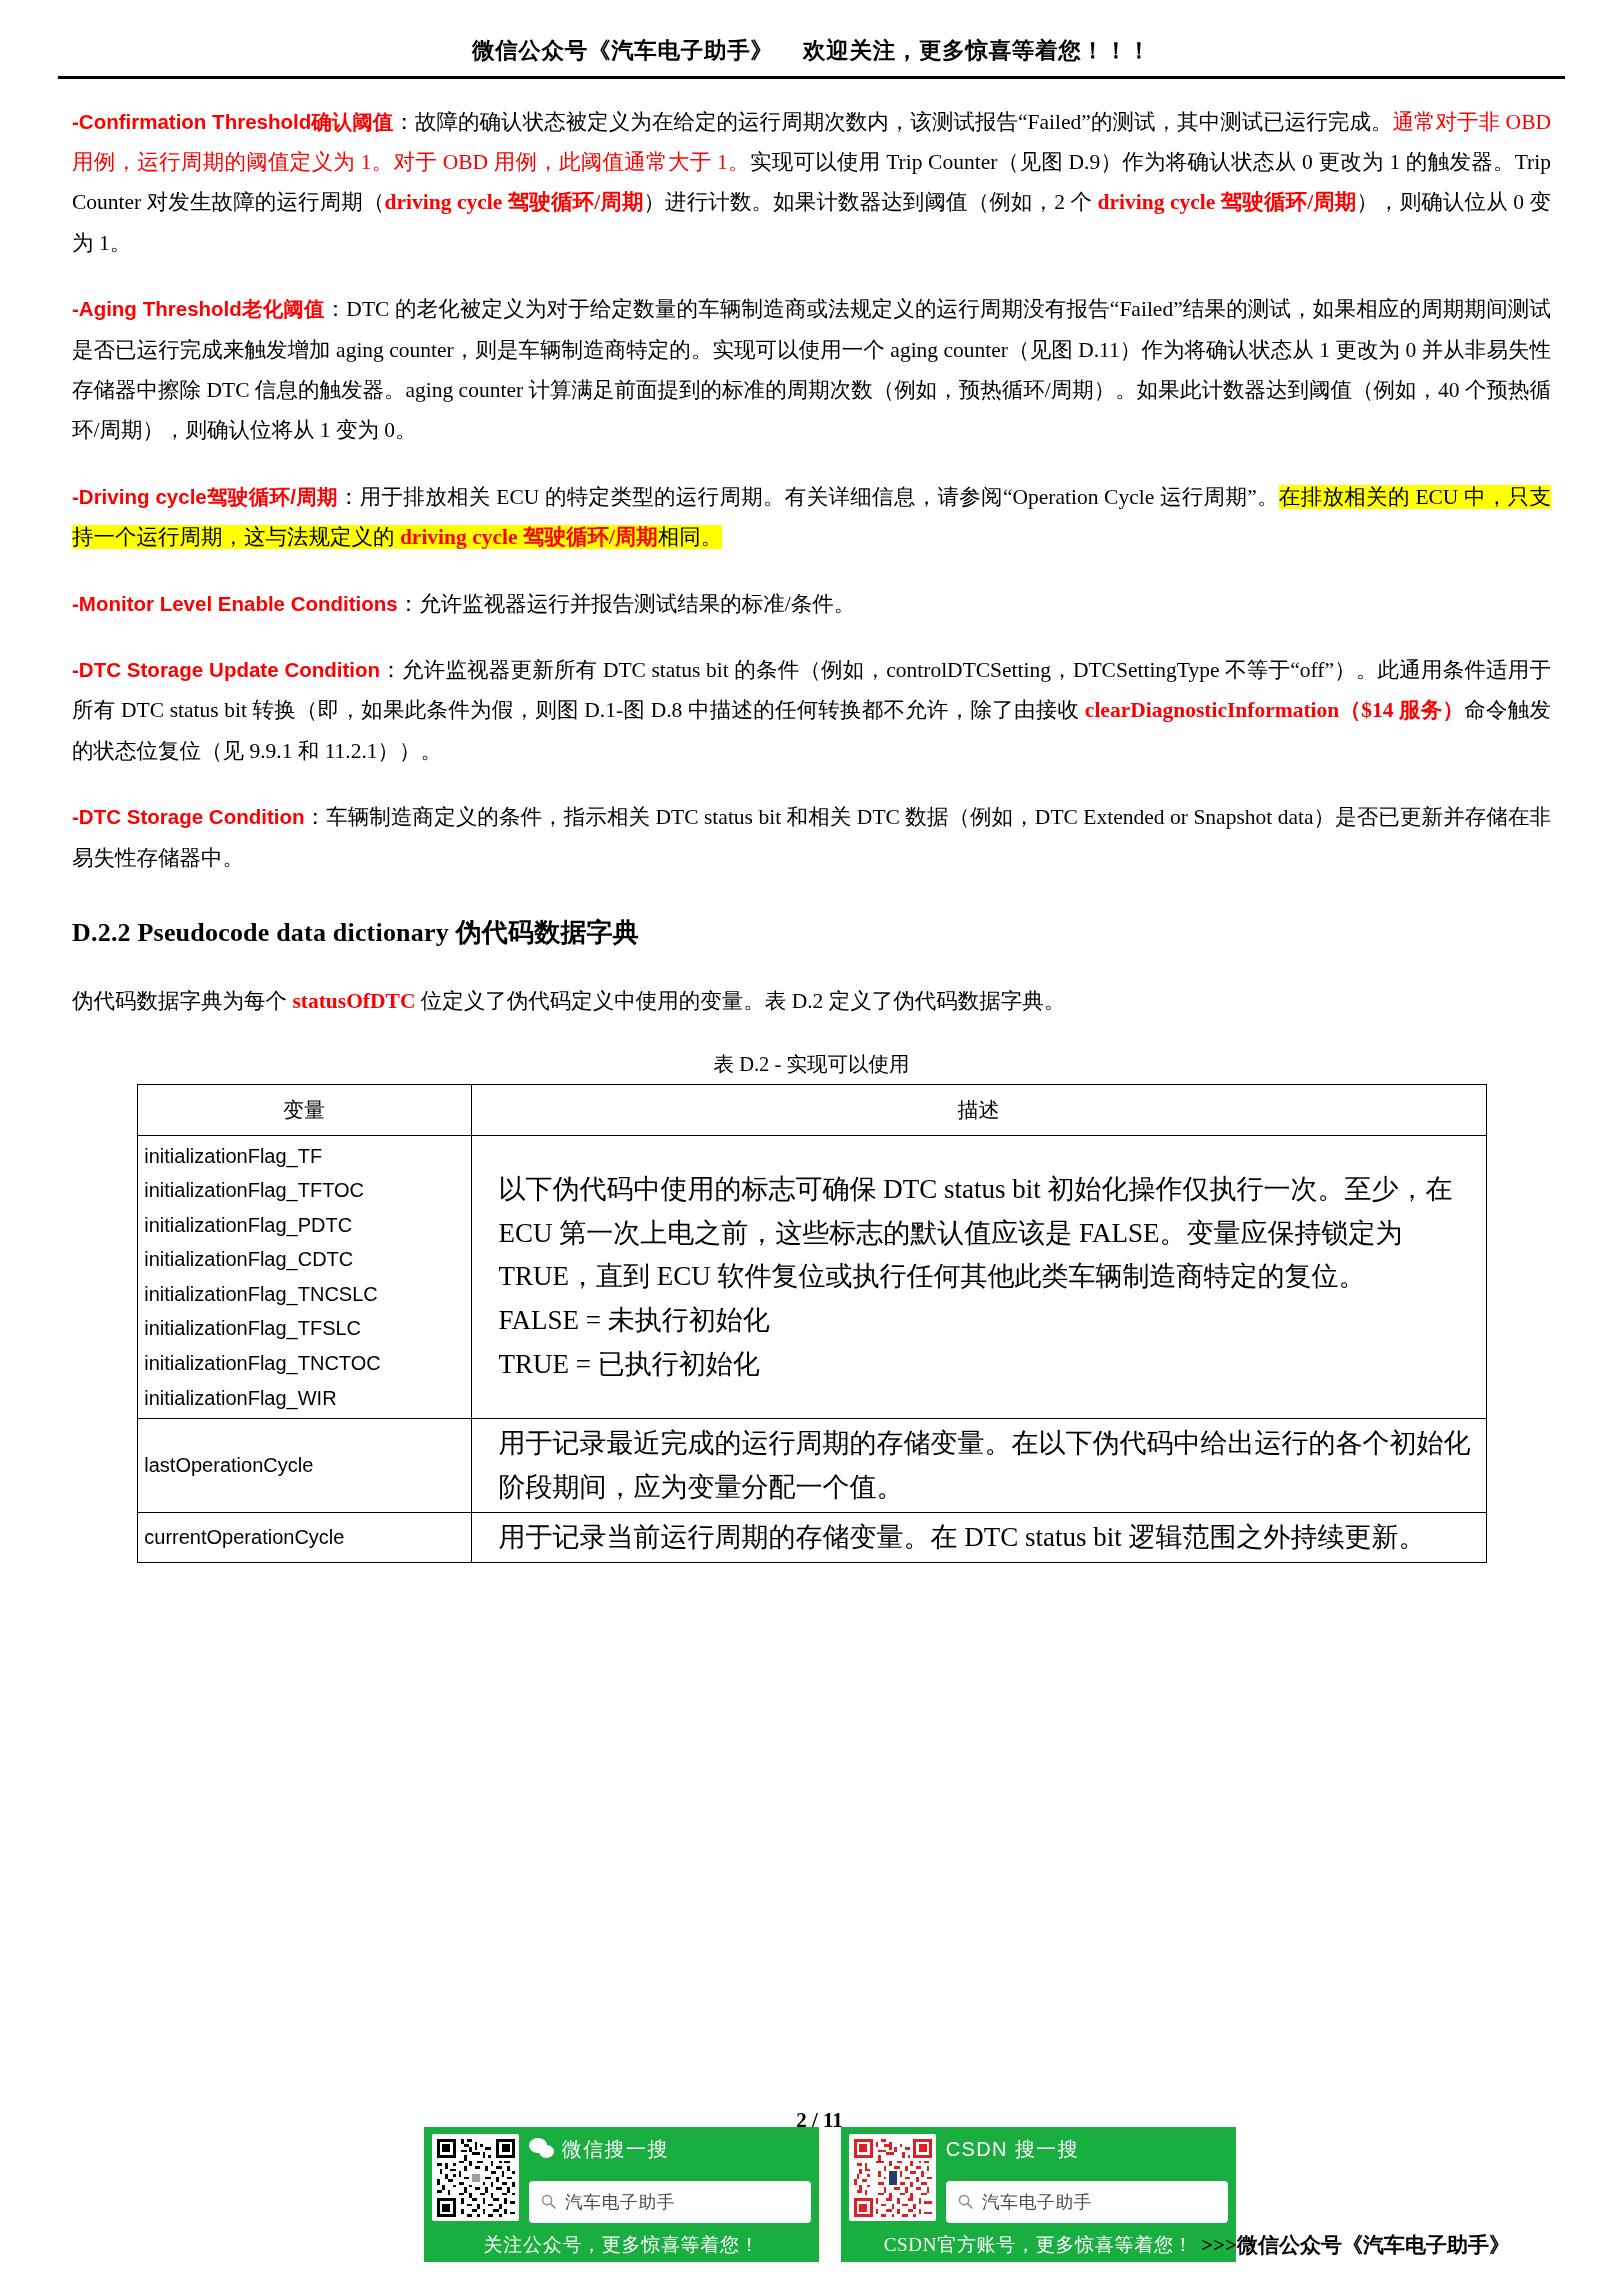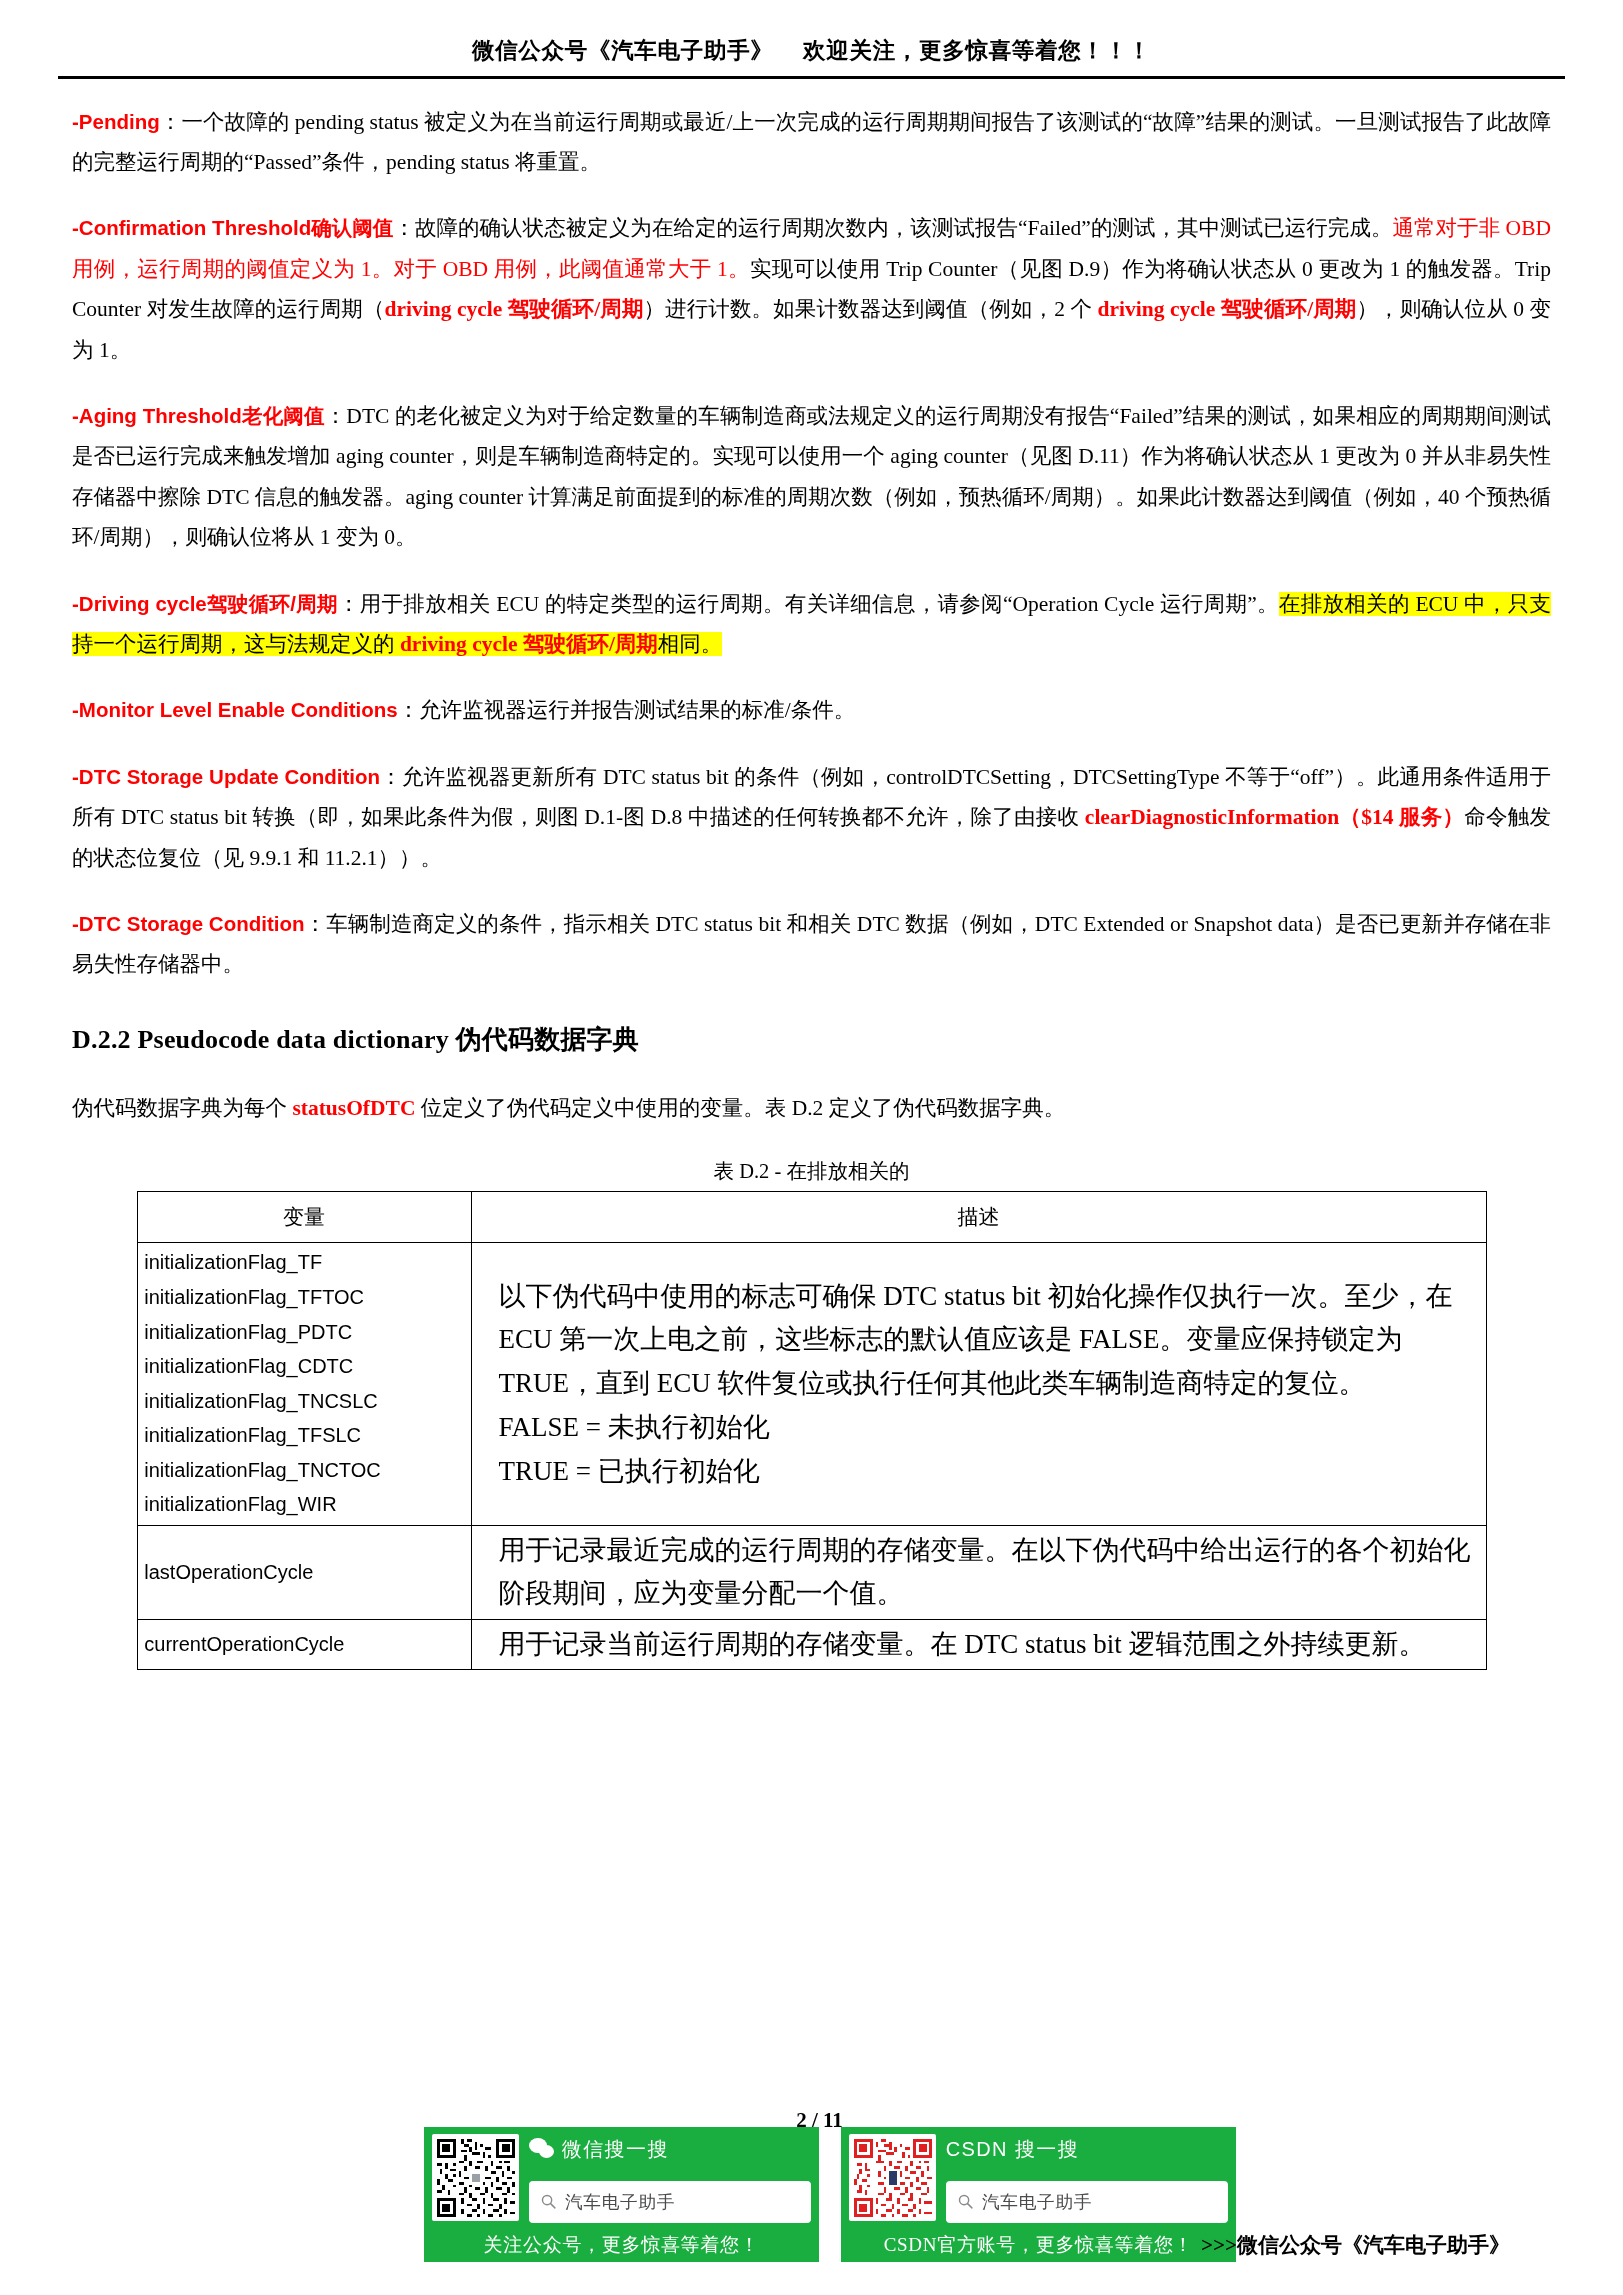--- a/index.html
+++ b/index.html
@@ -235,23 +235,20 @@
 </head>
 <body>
 
 <div class="page">
 
   <div class="running-header">微信公众号《汽车电子助手》　 欢迎关注，更多惊喜等着您！！！</div>
   <div class="header-rule"></div>
 
   <div class="body-area">
 
-    <p class="para">
-      <span class="term">-Pending</span><span>：</span><span>一个故障的 pending status 被定义为在当前运行周期或最近/上一次完成的运行周期期间报告了该测试的“故障”结果的测试。一旦测试报告了此故障的完整运行周期的“Passed”条件，pending status 将重置。</span>
-    </p>
 
     <p class="para">
       <span class="term">-Confirmation Threshold</span><span class="term">确认阈值</span><span>：</span><span>故障的确认状态被定义为在给定的运行周期次数内，该测试报告“Failed”的测试，其中测试已运行完成。</span><span class="red">通常对于非 OBD 用例，运行周期的阈值定义为 1。对于 OBD 用例，此阈值通常大于 1。</span><span>实现可以使用 Trip Counter（见图 D.9）作为将确认状态从 0 更改为 1 的触发器。Trip Counter 对发生故障的运行周期（</span><span class="redb">driving cycle 驾驶循环/周期</span><span>）进行计数。如果计数器达到阈值（例如，2 个 </span><span class="redb">driving cycle 驾驶循环/周期</span><span>），则确认位从 0 变为 1。</span>
     </p>
 
     <p class="para">
       <span class="term">-Aging Threshold</span><span class="term">老化阈值</span><span>：</span><span>DTC 的老化被定义为对于给定数量的车辆制造商或法规定义的运行周期没有报告“Failed”结果的测试，如果相应的周期期间测试是否已运行完成来触发增加 aging counter，则是车辆制造商特定的。实现可以使用一个 aging counter（见图 D.11）作为将确认状态从 1 更改为 0 并从非易失性存储器中擦除 DTC 信息的触发器。aging counter 计算满足前面提到的标准的周期次数（例如，预热循环/周期）。如果此计数器达到阈值（例如，40 个预热循环/周期），则确认位将从 1 变为 0。</span>
     </p>
 
     <p class="para">
@@ -269,21 +266,21 @@
     <p class="para">
       <span class="term">-DTC Storage Condition</span><span>：</span><span>车辆制造商定义的条件，指示相关 DTC status bit 和相关 DTC 数据（例如，DTC Extended or Snapshot data）是否已更新并存储在非易失性存储器中。</span>
     </p>
 
     <h2 class="section-heading">D.2.2 Pseudocode data dictionary 伪代码数据字典</h2>
 
     <p class="para">
       <span>伪代码数据字典为每个 </span><span class="redb">statusOfDTC</span><span> 位定义了伪代码定义中使用的变量。表 D.2 定义了伪代码数据字典。</span>
     </p>
 
-    <div class="table-caption">表 D.2 -  在排放相关的</div>
+    <div class="table-caption">表 D.2 -  实现可以使用</div>
 
     <table class="dict">
       <colgroup>
         <col class="col-var">
         <col>
       </colgroup>
       <thead>
         <tr>
           <th>变量</th>
           <th>描述</th>

